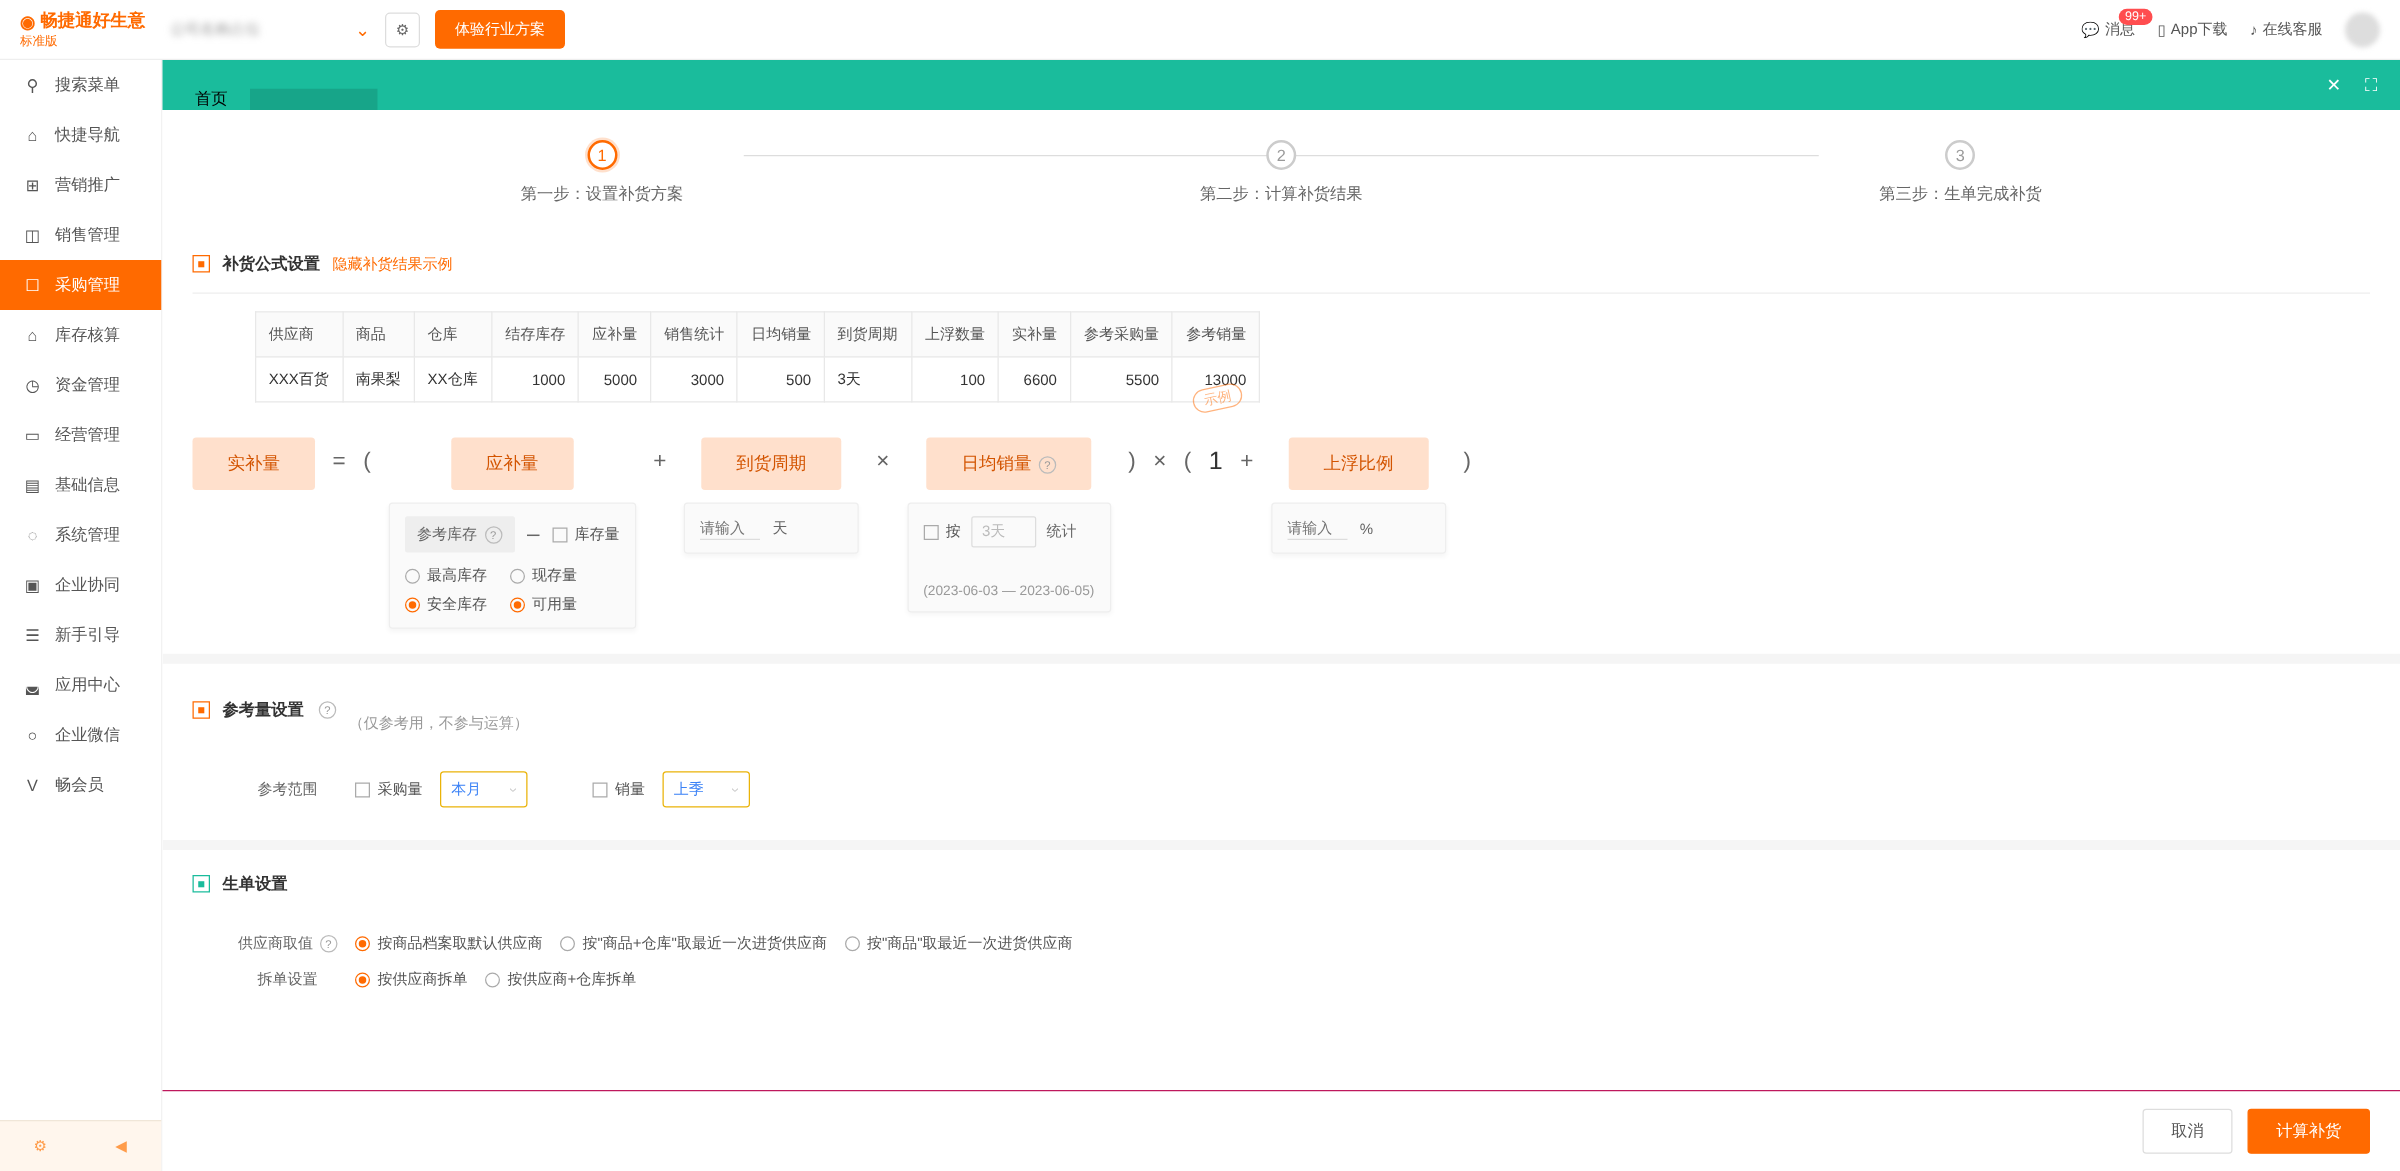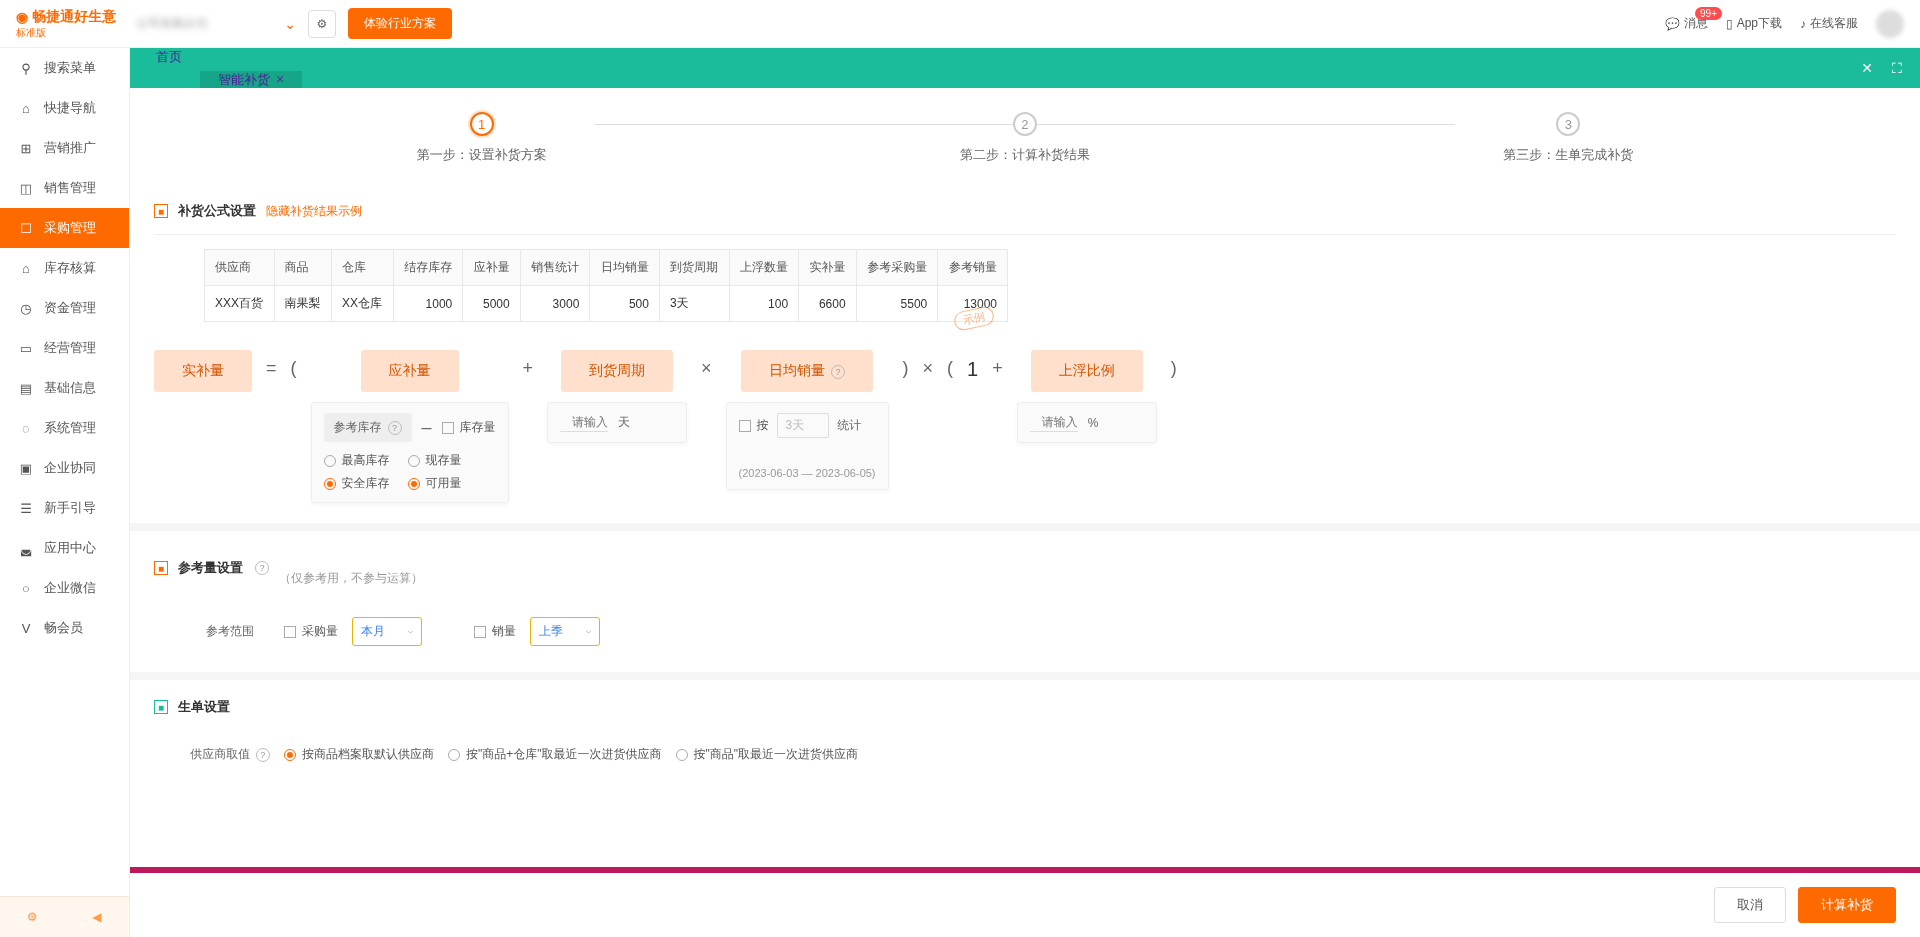--- a/index.html
+++ b/index.html
@@ -26,21 +26,21 @@
     .sidebar { width: 130px; background: #fff; display: flex; flex-direction: column; border-right: 1px solid #eee; }
     .sidebar-item { display: flex; align-items: center; gap: 10px; padding: 11px 18px; color: #555; cursor: pointer; font-size: 13px; }
     .sidebar-item.active { background: #ff6a00; color: #fff; }
     .sidebar-item .si-icon { width: 16px; height: 16px; display: inline-flex; align-items: center; justify-content: center; }
     .sidebar-bottom { margin-top: auto; display: flex; border-top: 1px solid #f0e6d8; background: #fff6ed; }
     .sidebar-bottom > div { flex: 1; height: 40px; display: flex; align-items: center; justify-content: center; color: #ff9c4a; cursor: pointer; }
     
     
     .main { flex: 1; display: flex; flex-direction: column; background: #f5f5f5; }
     .tab-bar { height: 40px; background: #1abc9c; display: flex; align-items: center; padding: 0 8px; }
-    .tab { padding: 0 18px; height: 40px; display: flex; align-items: flex-start; gap: 6px; color: #4c1d95; cursor: pointer; font-size: 13px; }
+    .tab { padding: 0 18px; height: 40px; display: flex; align-items: flex-end; gap: 6px; color: #000000; cursor: pointer; font-size: 13px; }
     .tab.active { background: #17a589; margin-top: 45px; }
     .tab-close { font-size: 14px; opacity: 0.8; }
     .tab-spacer { flex: 1; }
     .tab-icon-btn { width: 30px; height: 30px; display: flex; align-items: center; justify-content: center; color: #fff; cursor: pointer; font-size: 14px; }
     
     
     .steps { display: flex; justify-content: space-around; align-items: center; padding: 24px 80px 20px; background: #fff; margin: 0; position: relative; }
     .step { display: flex; flex-direction: column; align-items: center; gap: 10px; z-index: 2; }
     .step-num { width: 24px; height: 24px; border-radius: 50%; border: 2px solid #ccc; display: flex; align-items: center; justify-content: center; font-size: 13px; color: #999; background: #fff; }
     .step-num.active { border-color: #ff6a00; color: #ff6a00; box-shadow: 0 0 0 2px #ffe0cc; }
@@ -77,34 +77,34 @@
     .sub-row { display: flex; align-items: center; gap: 10px; }
     .ref-chip { background: #eee; padding: 6px 10px; font-size: 12px; color: #666; display: flex; align-items: center; gap: 4px; border-radius: 2px; }
     .radio-group { display: flex; flex-direction: column; gap: 6px; font-size: 12px; color: #555; }
     .sub-split { display: flex; gap: 18px; }
     .radio-item { display: flex; align-items: center; gap: 6px; cursor: pointer; }
     .radio-dot { width: 12px; height: 12px; border: 1px solid #aaa; border-radius: 50%; display: inline-flex; align-items: center; justify-content: center; }
     .radio-dot.sel { border-color: #ff6a00; }
     .radio-dot.sel::after { content: ""; width: 6px; height: 6px; background: #ff6a00; border-radius: 50%; }
     .chk { width: 12px; height: 12px; border: 1px solid #aaa; display: inline-block; }
     .chk-item { display: flex; align-items: center; gap: 6px; cursor: pointer; font-size: 12px; color: #555; }
-    .inline-input { border: none; border-bottom: 1px solid #ddd; background: transparent; width: 48px; font-size: 12px; color: #999; text-align: right; padding: 2px 0; }
+    .inline-input { border: none; border-bottom: 1px solid #ddd; background: transparent; width: 48px; font-size: 12px; color: #999; text-align: left; padding: 2px 0; }
     .unit { font-size: 12px; color: #666; }
     .date-range { font-size: 11px; color: #999; margin-top: 19px; }
     .stat-row { display: flex; align-items: center; gap: 8px; font-size: 12px; color: #666; }
     .dbox { border: 1px solid #ddd; padding: 3px 24px 3px 8px; color: #bbb; border-radius: 2px; font-size: 12px; }
     
     
     .form-row { display: flex; align-items: center; gap: 14px; margin-left: 36px; font-size: 12px; color: #555; padding: 6px 0; }
     .form-row .label { width: 80px; text-align: center; color: #666; }
     .sel-box { border: 1px solid #eab308; padding: 5px 28px 5px 8px; color: #3b82f6; border-radius: 3px; position: relative; min-width: 70px; cursor: pointer; }
     .sel-box::after { content: "›"; position: absolute; right: 8px; top: 50%; transform: translateY(-50%) rotate(90deg); color: #ccc; }
     
     
-    .footer { display: flex; justify-content: flex-end; align-items: center; gap: 12px; padding: 14px 24px; border-top: 6px solid #be185d; background: #fff; }
+    .footer { display: flex; justify-content: flex-end; align-items: center; gap: 12px; padding: 14px 24px; border-top: 1px solid #be185d; background: #fff; }
     .btn { padding: 8px 22px; border-radius: 3px; cursor: pointer; font-size: 13px; border: 1px solid #ddd; background: #fff; color: #555; }
     .btn.primary { background: #ff6a00; color: #fff; border-color: #ff6a00; }
   </style>
 </head>
 <body>
 
 <div class="top-bar">
   <div class="logo-area">
     <div class="logo-main">
         <span>◉</span>
@@ -422,20 +422,31 @@
             </div>
           <div class="radio-item">
               <span class="radio-dot"></span>
               <span>按"商品+仓库"取最近一次进货供应商</span>
             </div>
           <div class="radio-item">
               <span class="radio-dot"></span>
               <span>按"商品"取最近一次进货供应商</span>
             </div>
         </div>
+        <div class="form-row">
+          <span class="label">拆单设置</span>
+          <div class="radio-item">
+              <span class="radio-dot sel"></span>
+              <span>按供应商拆单</span>
+            </div>
+          <div class="radio-item">
+              <span class="radio-dot"></span>
+              <span>按供应商+仓库拆单</span>
+            </div>
+        </div>
       </div>
     </div>
 
     <div class="footer">
       <button class="btn">取消</button>
       <button class="btn primary">计算补货</button>
     </div>
   </div>
 </div>
 

